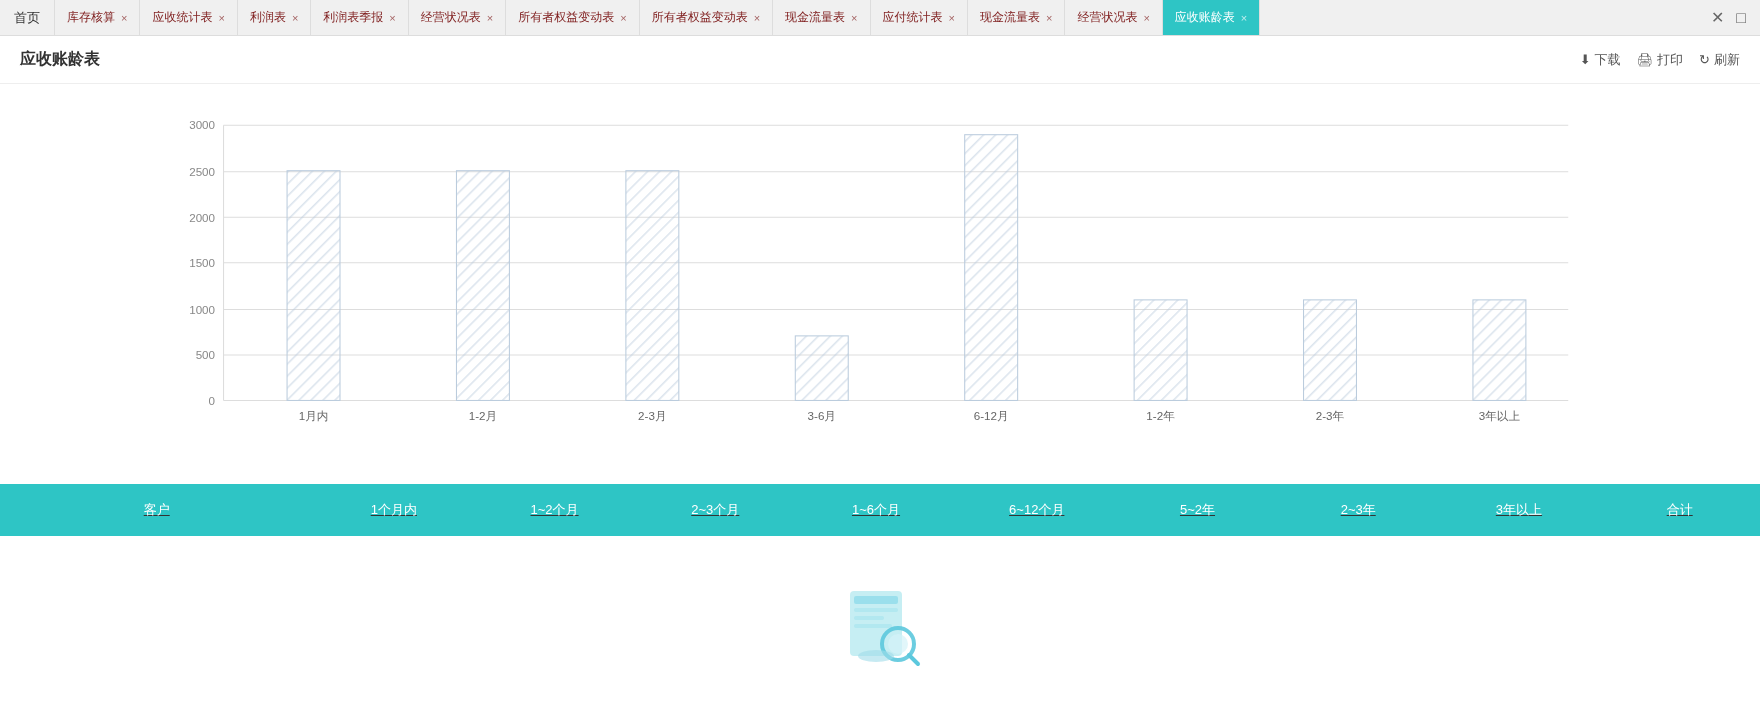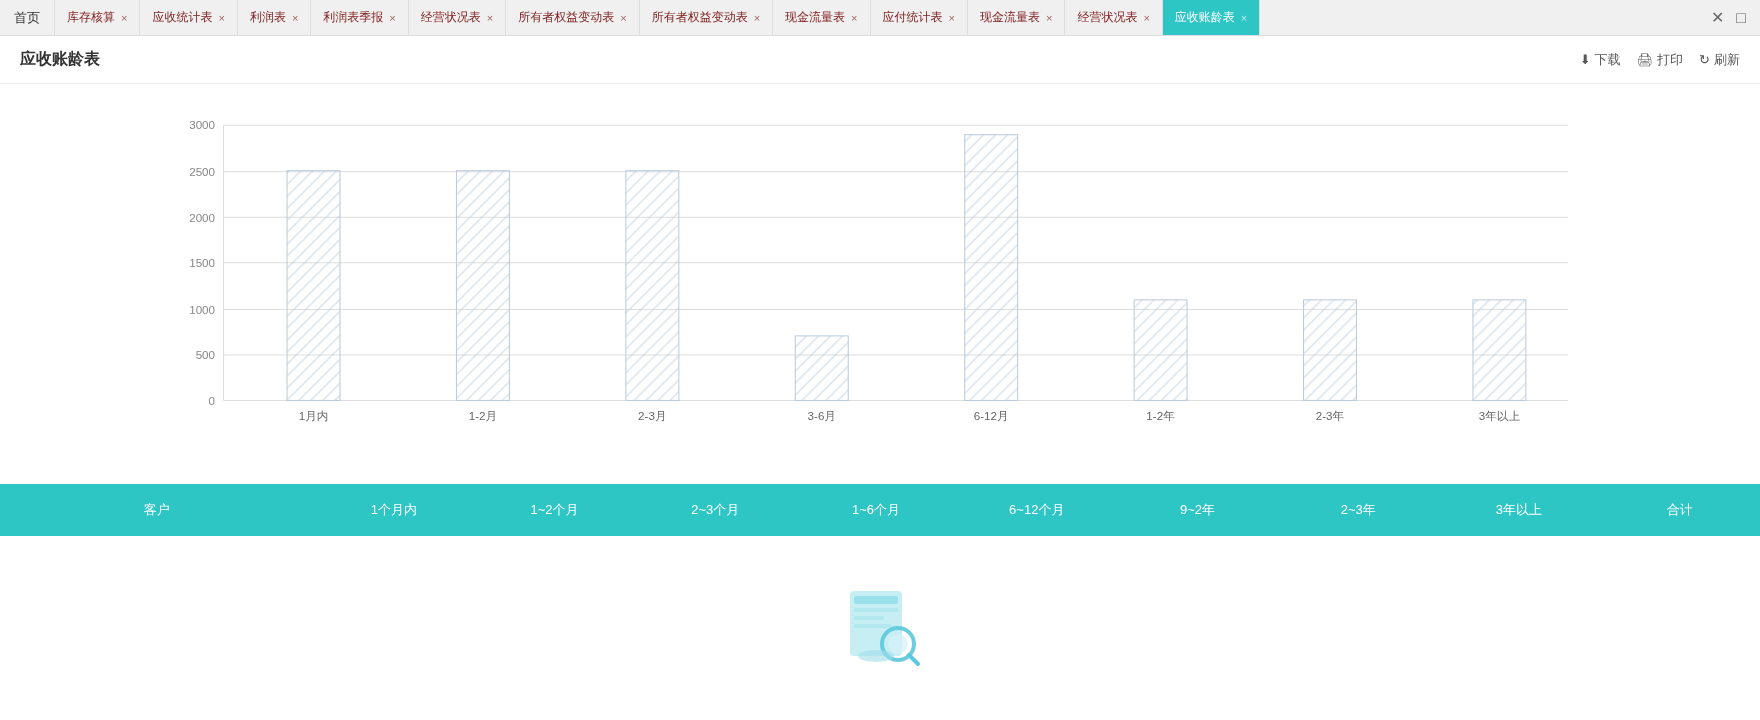--- a/index.html
+++ b/index.html
@@ -112,20 +112,21 @@
       width: 100%;
       height: 100%;
     }
 
     
     .table-header {
       background: #2ec5c5;
       display: flex;
       align-items: center;
       height: 52px;
+      text-decoration: underline;
     }
     .table-header .col {
       flex: 1;
       text-align: center;
       color: #fff;
       font-size: 13px;
       font-weight: 500;
       padding: 0 4px;
     }
     .table-header .col-customer {
@@ -287,21 +288,21 @@
     </svg>
   </div>
 
   <div class="table-header">
     <div class="col col-customer">客户</div>
     <div class="col">1个月内</div>
     <div class="col">1~2个月</div>
     <div class="col">2~3个月</div>
     <div class="col">1~6个月</div>
     <div class="col">6~12个月</div>
-    <div class="col">9~2年</div>
+    <div class="col">5~2年</div>
     <div class="col">2~3年</div>
     <div class="col">3年以上</div>
     <div class="col">合计</div>
   </div>
 
   <div class="empty-state">
     <div class="empty-icon">
       <svg viewBox="0 0 100 100" xmlns="http://www.w3.org/2000/svg">
 
         <rect x="20" y="15" width="52" height="65" rx="4" ry="4" fill="#b8eaf0" opacity="0.8"></rect>

